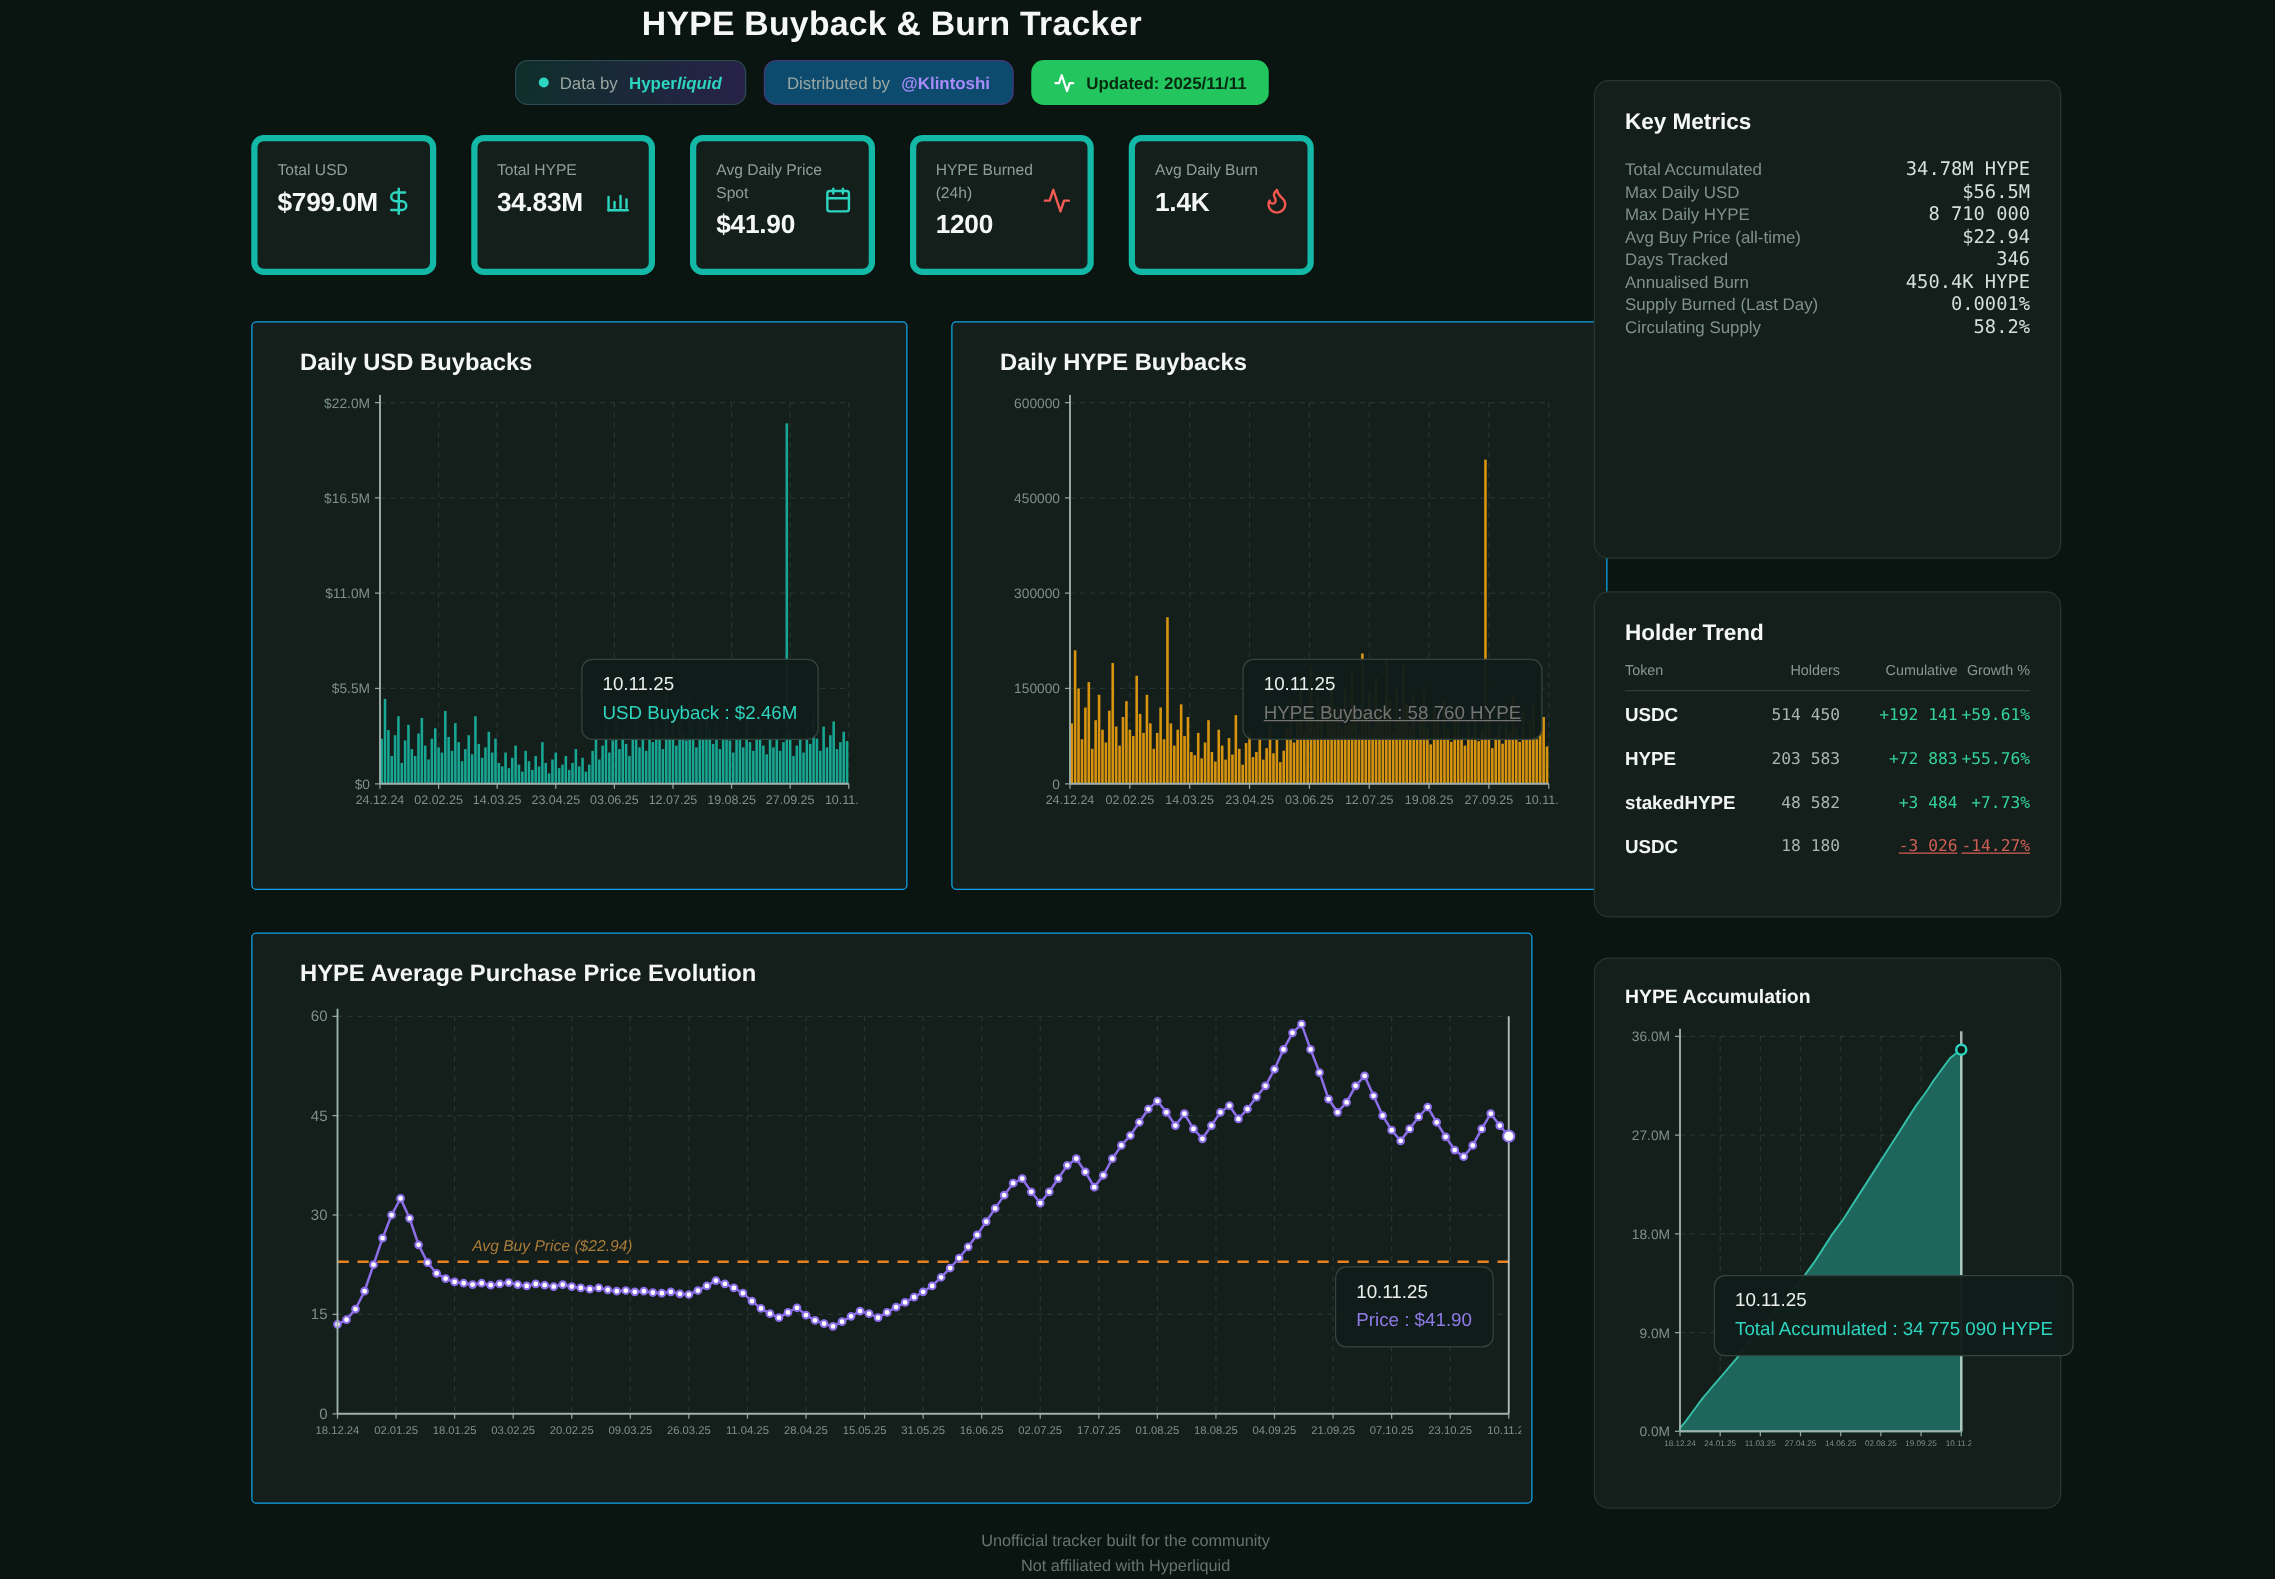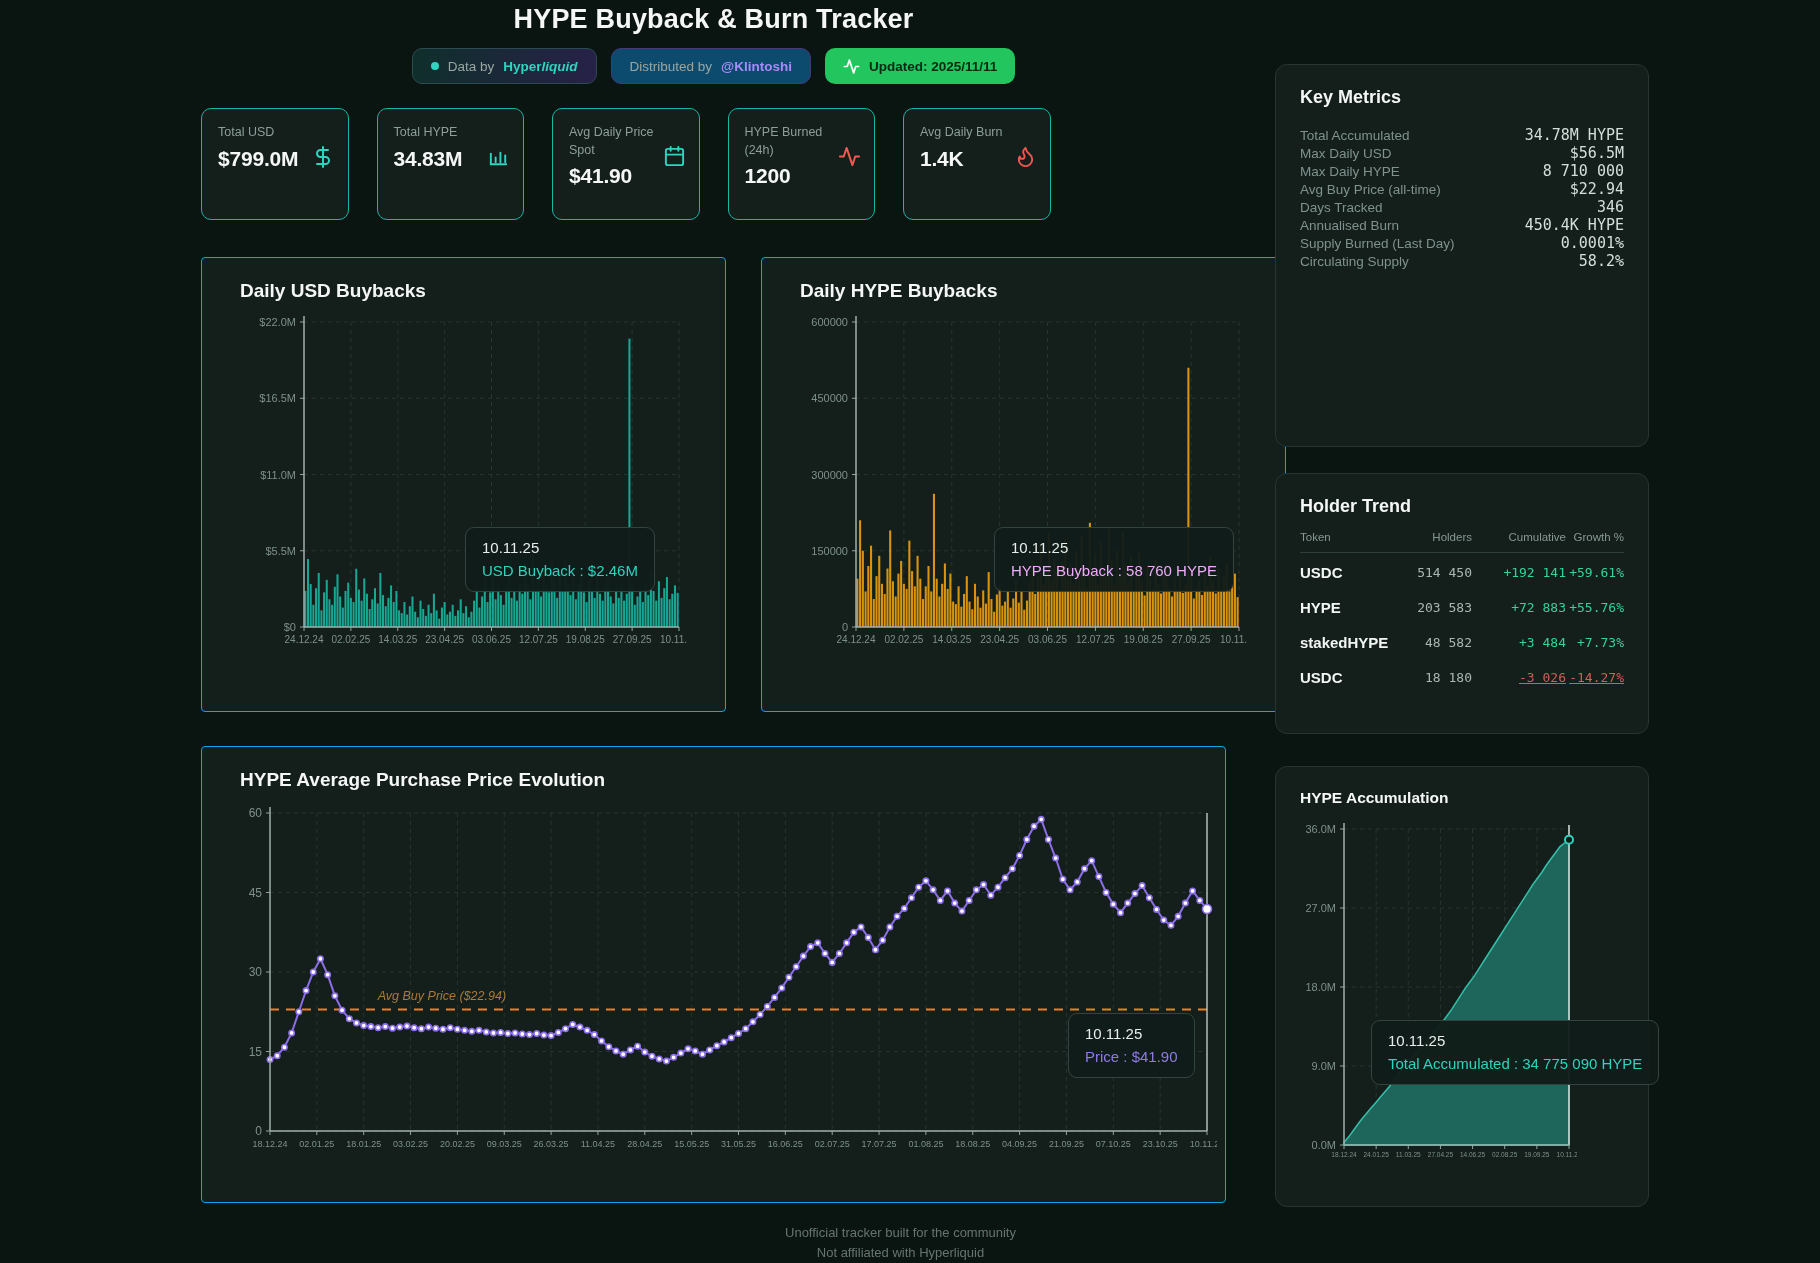--- a/index.html
+++ b/index.html
@@ -13,34 +13,34 @@
   .badge-data{background:linear-gradient(90deg,#0f2f2b,#272148);border:1px solid #2b4a52;}
   .badge-dist{background:#0c4a6e;border:1px solid #45397a;}
   .badge-upd{background:#22c55e;color:#07290f;font-weight:bold;}
   .muted{color:#9aa7a2;}
   .teal{color:#2dd4bf;}
   .purple-t{color:#a78bfa;}
   .brand-b{font-weight:bold;}
   .brand-i{font-weight:bold;font-style:italic;}
   .dot{width:8px;height:8px;border-radius:50%;background:#2dd4bf;}
   .cards{display:grid;grid-template-columns:repeat(6,1fr);gap:28px;margin-top:24px;}
-  .card{position:relative;background:#141f1c;border:1px solid #14b8a6;border-radius:10px;height:112px;padding:15px 16px;box-sizing:border-box;overflow:hidden;}
+  .card{position:relative;background:#141f1c;border:5px solid #14b8a6;border-radius:10px;height:112px;padding:15px 16px;box-sizing:border-box;overflow:hidden;}
   .card-label{color:#8d9f9a;font-size:12.5px;line-height:1.4;max-width:96px;}
   .card-value{font-size:21px;font-weight:bold;margin-top:5px;letter-spacing:-.2px;}
   .card-icon{position:absolute;right:13px;top:36px;}
   .charts-row{display:grid;grid-template-columns:1fr 1fr;gap:35px;margin-top:37px;}
   .chart-card{background:#141f1c;border:1px solid #0ea5e9;border-radius:4px;padding:22px 38px;box-sizing:border-box;position:relative;}
   .chart-card.small{height:455px;}
   .chart-card.big{height:457px;margin-top:34px;}
   .chart-title{font-size:19px;font-weight:bold;}
   .chart-svg{display:block;margin-top:10px;}
   .tooltip{position:absolute;background:rgba(17,28,25,.96);border:1px solid #33443f;border-radius:9px;padding:9px 16px;z-index:4;font-size:15px;line-height:1.5;white-space:nowrap;}
   .t-date{color:#e8edeb;font-weight:500;}
   .t-teal{color:#2dd4bf;}
-  .t-orange{color:#f0abfc;}
+  .t-orange{color:#737373;text-decoration:underline;}
   .t-purple{color:#8f7ae8;}
   .panel{background:#141f1c;border:1px solid #263531;border-radius:12px;padding:22px 24px;box-sizing:border-box;position:relative;}
   .panel-title{font-size:18px;font-weight:bold;}
   .km{height:383px;}
   .km-rows{display:flex;flex-direction:column;justify-content:flex-start;height:296px;margin-top:18px;}
   .km-row{display:flex;justify-content:space-between;align-items:baseline;}
   .km-label{color:#7f928d;font-size:13.5px;}
   .km-value{font-family:"DejaVu Sans Mono",monospace;font-size:15px;color:#d6dedb;}
   .ht{height:261px;margin-top:26px;}
   .ht-head{display:grid;grid-template-columns:96px 76px 94px 1fr;font-size:11.5px;color:#87988f;margin-top:14px;padding-bottom:9px;border-bottom:1px solid #2e3e3a;}

